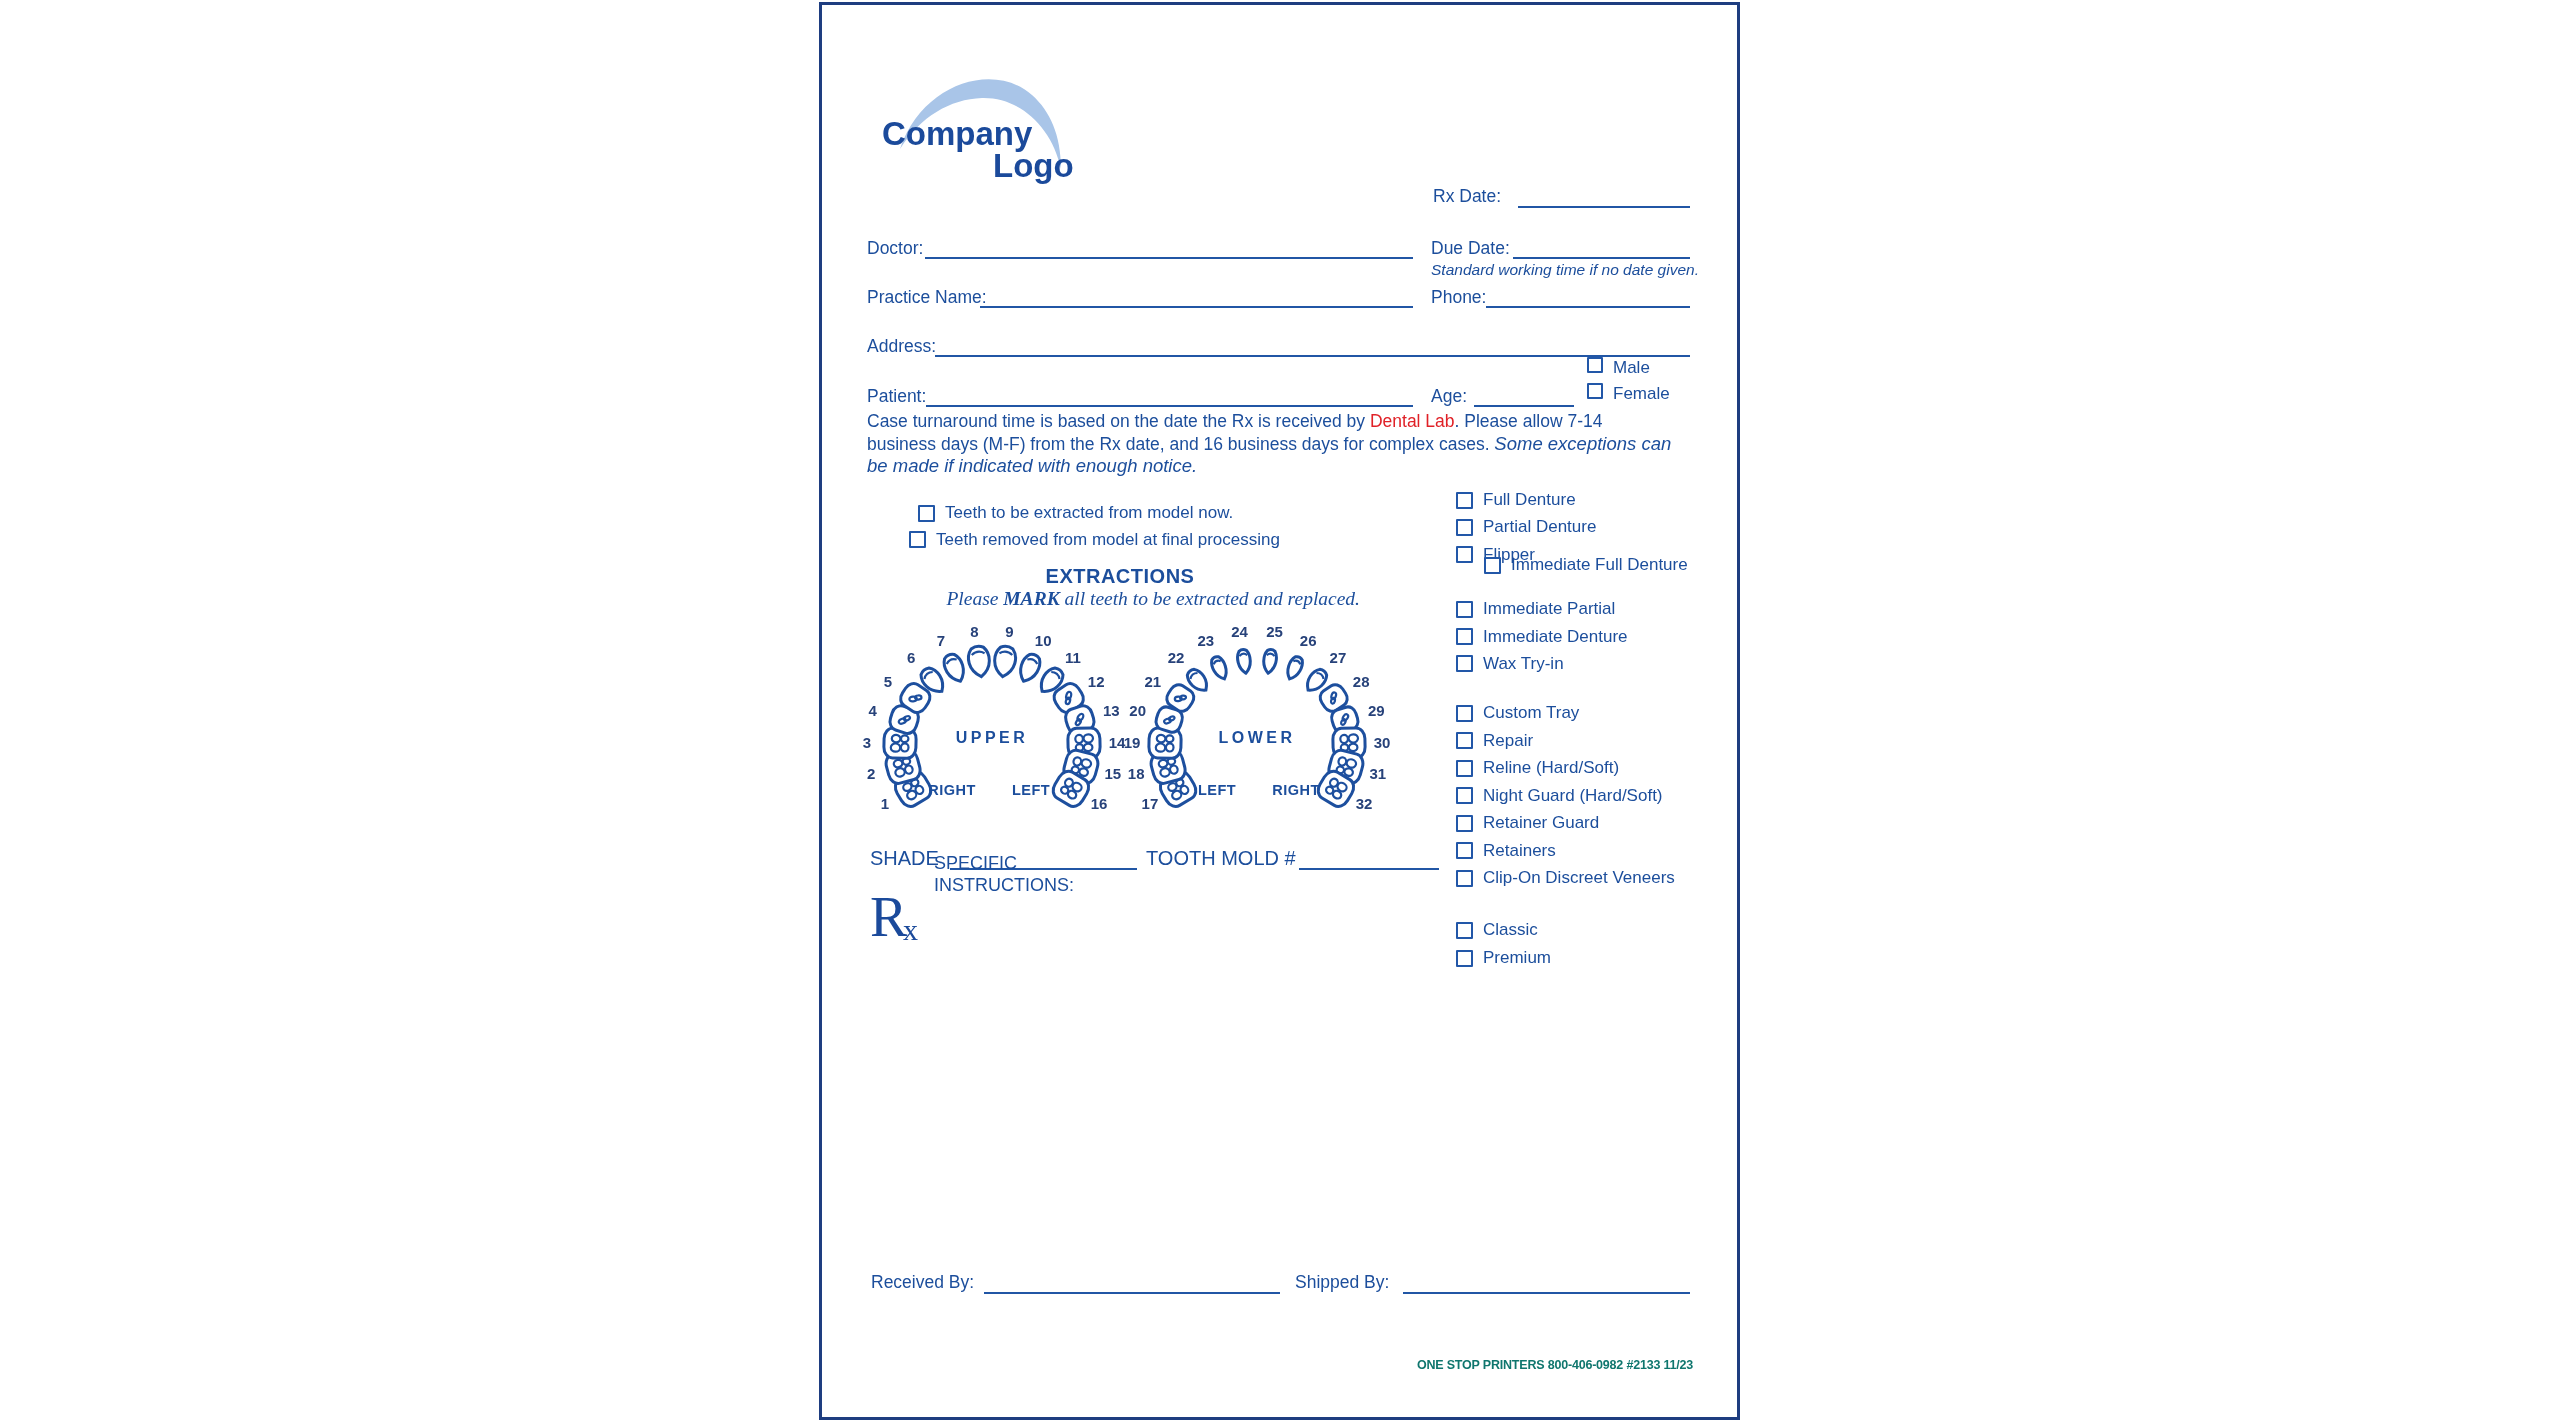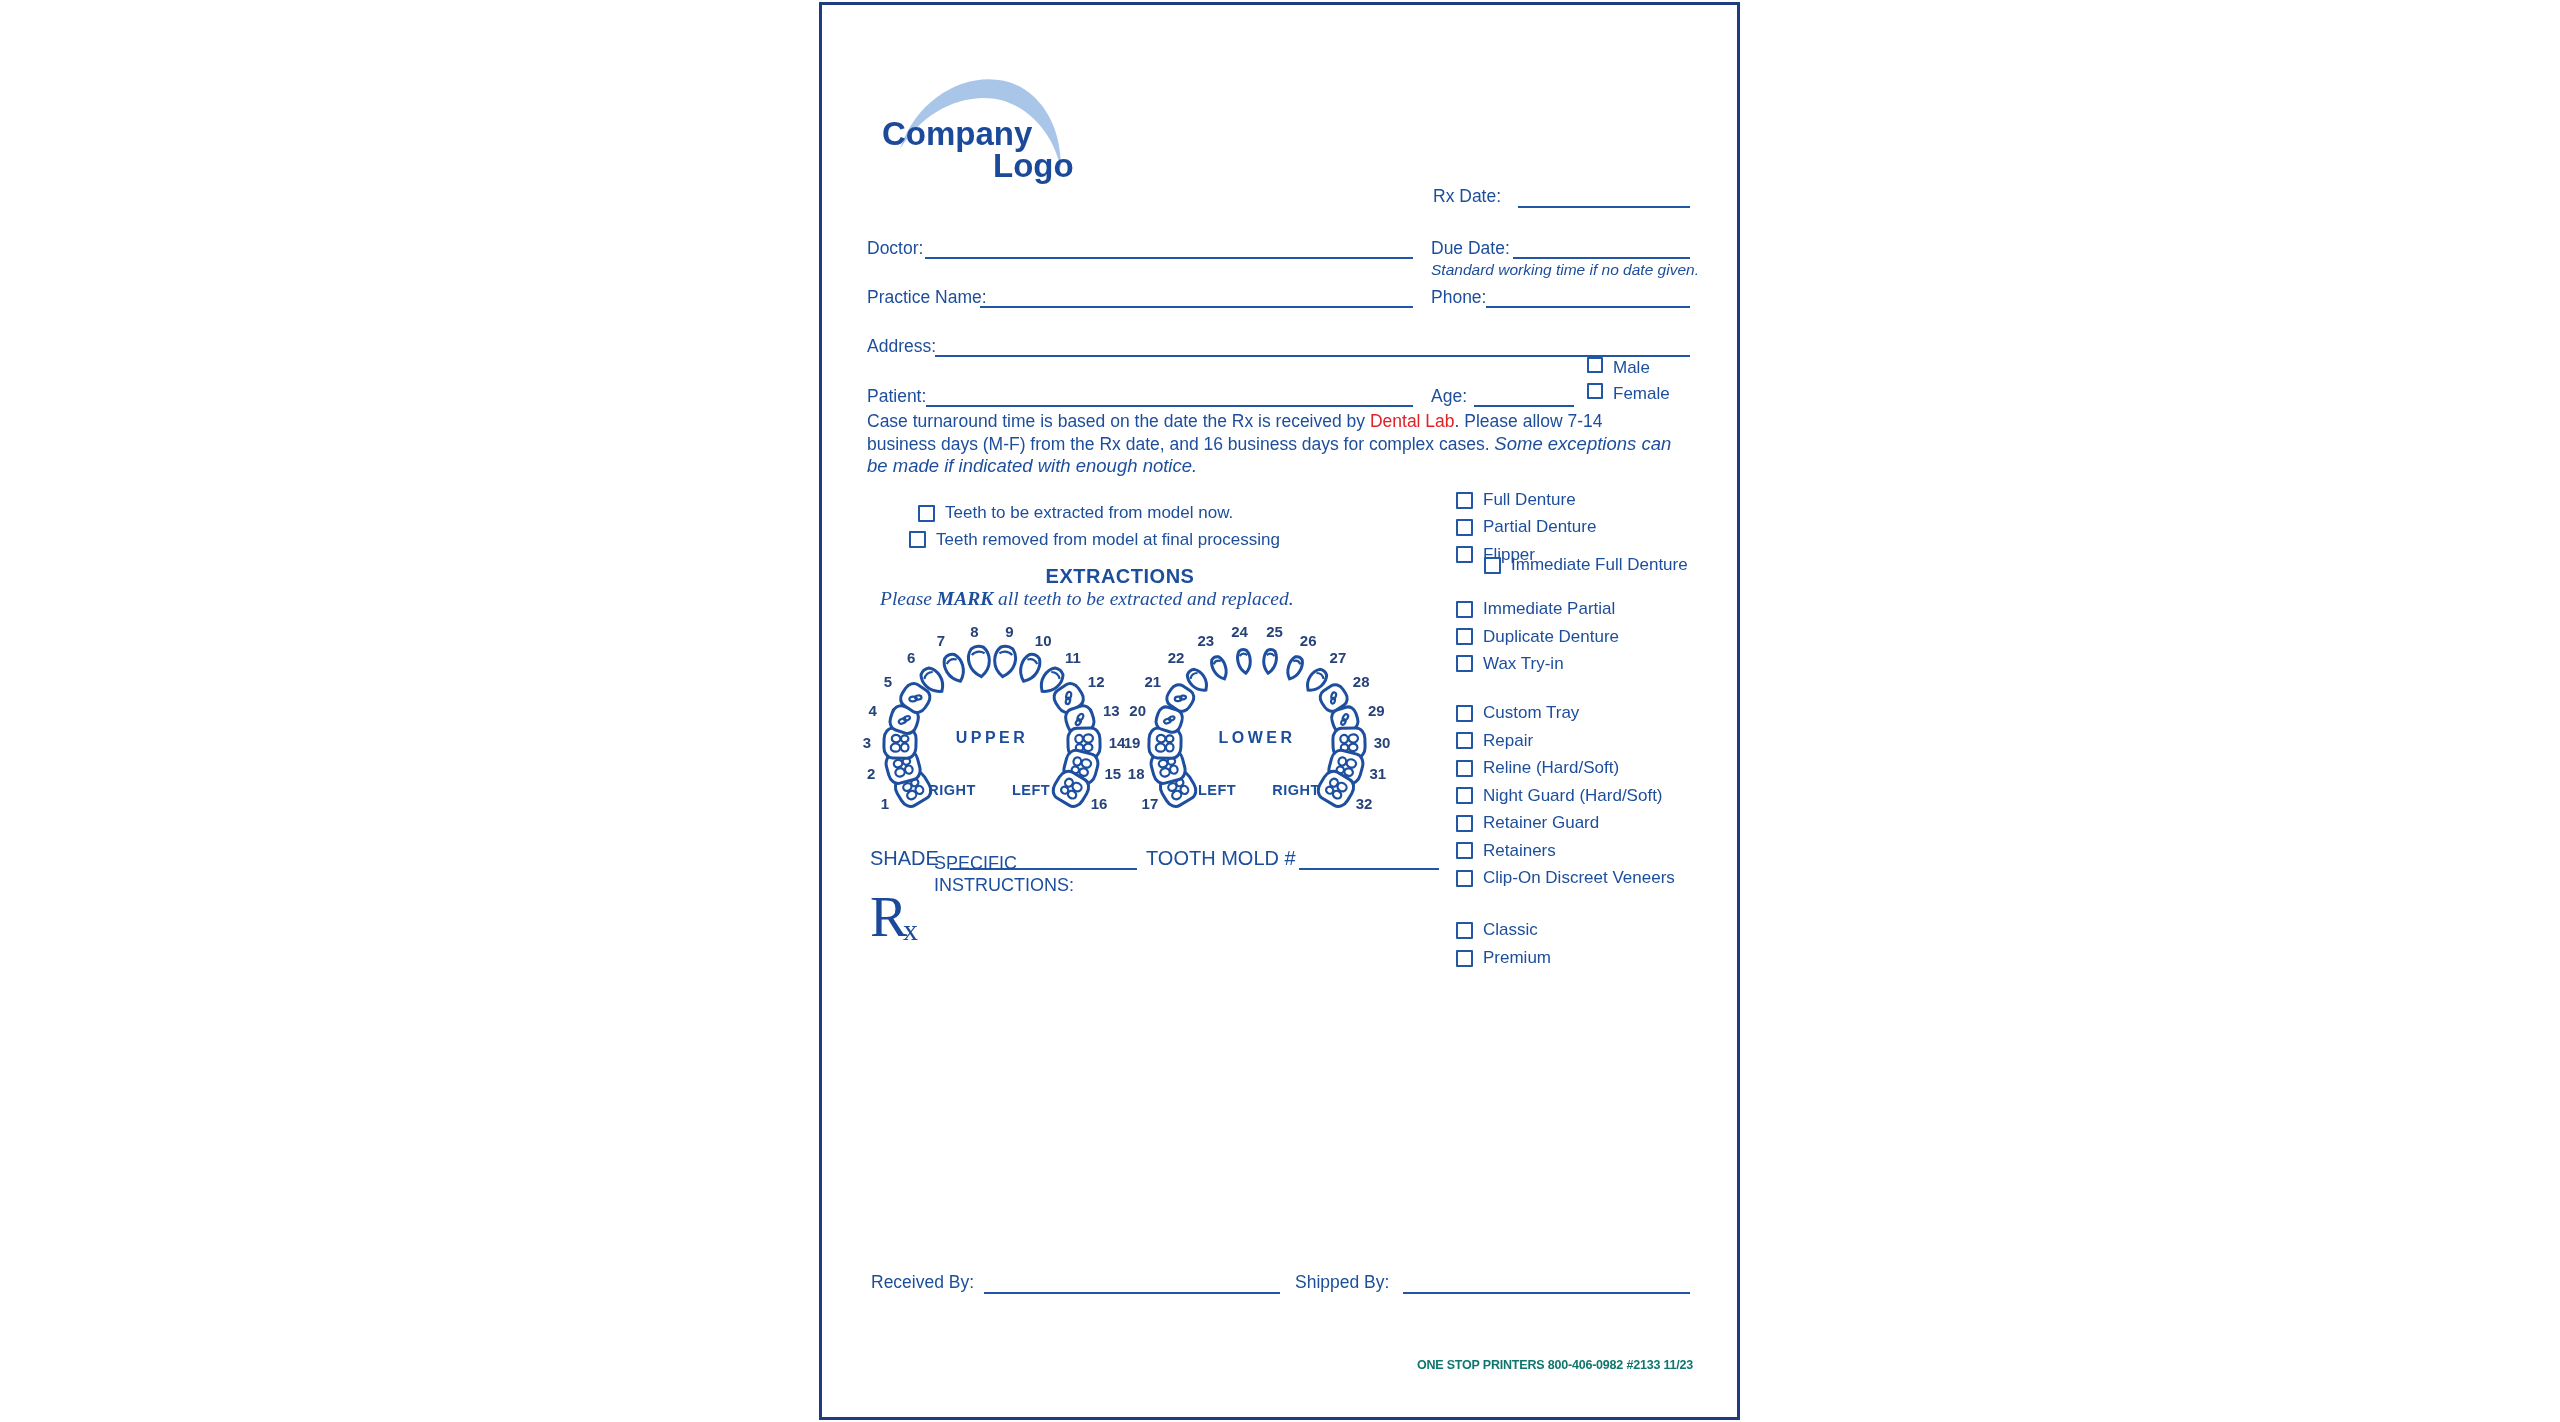--- a/index.html
+++ b/index.html
@@ -17,21 +17,21 @@
   .cbrow{position:absolute;left:0;display:flex;align-items:center;gap:10px;white-space:nowrap;
          font-size:17px;color:#1c4e9c;}
   .ser-i{font-family:Liberation Sans, sans-serif;font-style:italic;}
   .company-block{position:absolute;left:341px;top:62px;font-size:21px;line-height:28.5px;color:#1b4a9b;}
   .company-block .nm{font-weight:bold;font-size:21.5px;}
   .para{position:absolute;left:45px;top:405px;width:805px;font-size:17.5px;line-height:22.5px;color:#1c4e9c;}
   .para .red{color:#e02127;}
   .para .ser-i{font-size:18.5px;}
   .extr-title{position:absolute;left:98px;top:560px;width:400px;text-align:center;
               font-size:20px;font-weight:bold;letter-spacing:0.5px;color:#1c4e9c;}
-  .extr-sub{position:absolute;left:58px;top:583px;width:480px;text-align:left;
+  .extr-sub{position:absolute;left:58px;top:583px;width:480px;text-align:right;
             font-family:"Liberation Serif",serif;font-style:italic;font-size:19.5px;color:#1c4e9c;}
   .rx-mark{position:absolute;left:48px;top:884px;width:70px;height:70px;color:#1b4a9b;}
   .rx-r{position:absolute;left:0;top:0;font-family:"Liberation Serif",serif;font-size:56px;line-height:1;}
   .rx-x{position:absolute;left:33px;top:26px;font-family:"Liberation Serif",serif;font-size:30px;line-height:1;}
   .spec{position:absolute;left:112px;top:847px;font-size:18px;font-weight:normal;line-height:22px;color:#1c4e9c;}
   .footnote{position:absolute;left:42px;top:1301px;width:828px;text-align:center;
             font-style:italic;font-size:17px;line-height:23.5px;color:#1c4e9c;}
   .footnote .red{color:#e02127;}
   .printer{position:absolute;right:44px;top:1353px;font-size:12.5px;font-weight:bold;
            letter-spacing:-0.2px;color:#0f766e;}
@@ -341,21 +341,21 @@
         <div class="cbrow" style="top: 65px; padding-left: 28px;">
           <span class="cb"></span>
           <span class="cbl">Immediate Full Denture</span>
         </div>
         <div class="cbrow" style="top: 109.2px;">
           <span class="cb"></span>
           <span class="cbl">Immediate Partial</span>
         </div>
         <div class="cbrow" style="top: 136.5px;">
           <span class="cb"></span>
-          <span class="cbl">Duplicate Denture</span>
+          <span class="cbl">Immediate Denture</span>
         </div>
         <div class="cbrow" style="top: 163.8px;">
           <span class="cb"></span>
           <span class="cbl">Wax Try-in</span>
         </div>
       </div>
     <div class="abs" style="left:634px;top:698px;" id="group2">
         <div class="cbrow" style="top: 0px;">
           <span class="cb"></span>
           <span class="cbl">Custom Tray</span>

